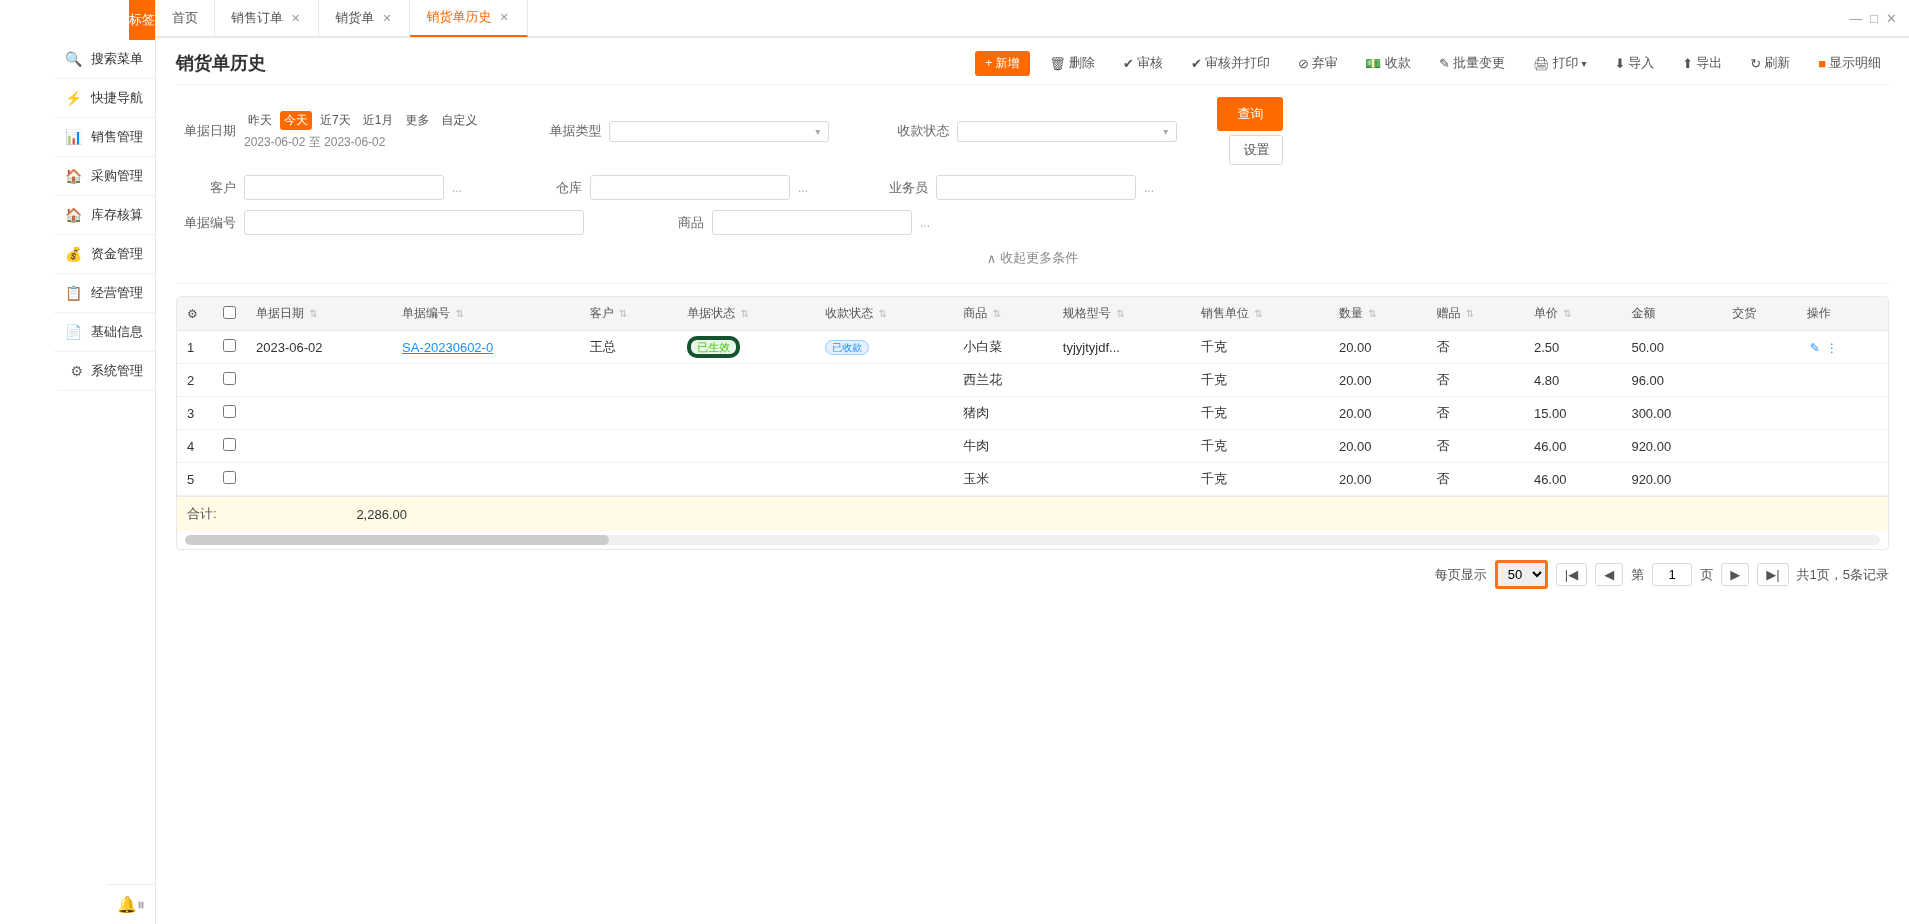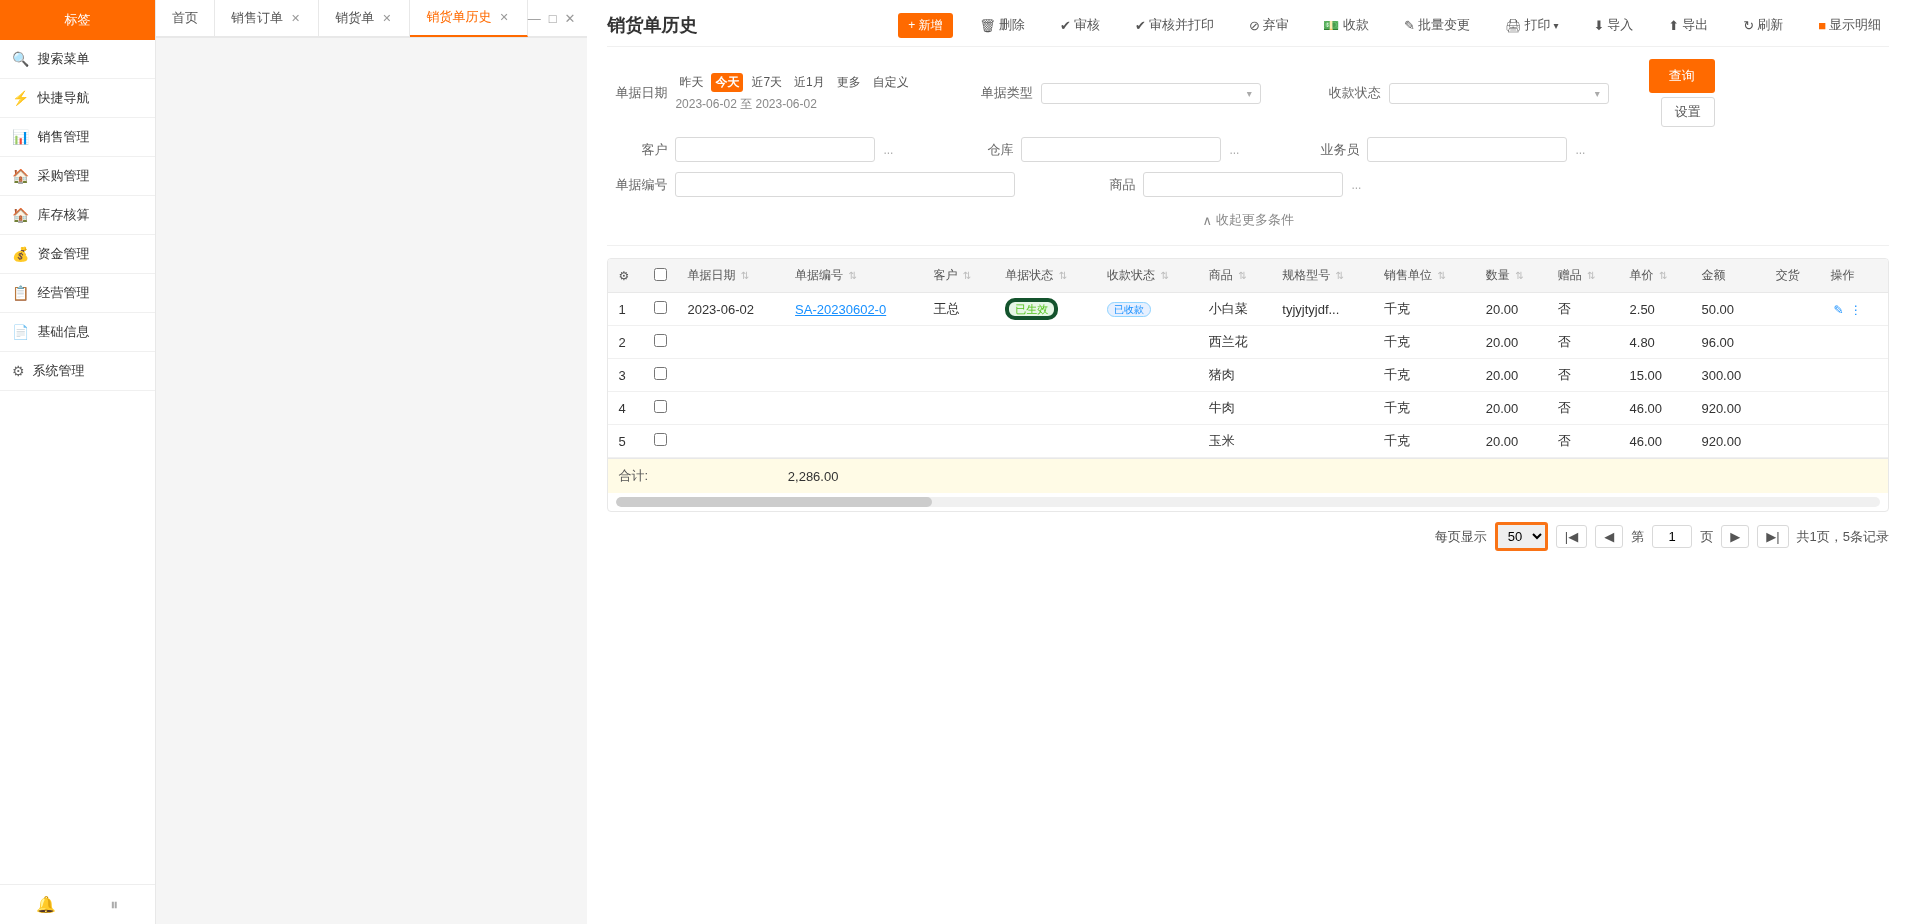--- a/index.html
+++ b/index.html
@@ -6,20 +6,21 @@
     body { display: flex; height: 924px; overflow: hidden; background: #f5f5f5; }
 
     
     .sidebar {
       width: 156px;
       background: #fff;
       border-right: 1px solid #e8e8e8;
       display: flex;
       flex-direction: column;
       flex-shrink: 0;
+      align-items: flex-end;
     }
     .sidebar-top {
       background: #ff6a00;
       height: 40px;
       display: flex;
       align-items: center;
       justify-content: center;
       color: white;
       font-size: 12px;
       cursor: pointer;
@@ -41,21 +42,21 @@
       align-items: center;
       justify-content: space-around;
       padding: 10px;
       border-top: 1px solid #eee;
     }
 
     
     .main {
       flex: 1;
       display: flex;
-      flex-direction: row;
+      flex-direction: column;
       overflow: hidden;
     }
 
     
     .tab-bar {
       background: #fff;
       display: flex;
       align-items: center;
       border-bottom: 2px solid #e8e8e8;
       height: 38px;
@@ -119,21 +120,21 @@
       border-bottom: 1px solid #f0f0f0;
     }
     .page-title {
       font-size: 18px;
       font-weight: bold;
       color: #333;
     }
     .toolbar {
       display: flex;
       align-items: flex-end;
-      gap: 19px;
+      gap: 12px;
       flex-wrap: wrap;
     }
     .toolbar-btn {
       display: flex;
       align-items: center;
       gap: 3px;
       padding: 4px 8px;
       border: none;
       background: transparent;
       cursor: pointer;
@@ -185,21 +186,20 @@
     .date-tab {
       font-size: 12px;
       color: #555;
       cursor: pointer;
       padding: 1px 4px;
     }
     .date-tab.active {
       background: #ff6a00;
       color: white;
       border-radius: 3px;
-      font-weight: bold;
     }
     .date-range {
       font-size: 12px;
       color: #888;
     }
     .filter-input {
       border: 1px solid #d9d9d9;
       padding: 4px 8px;
       border-radius: 3px;
       font-size: 13px;

